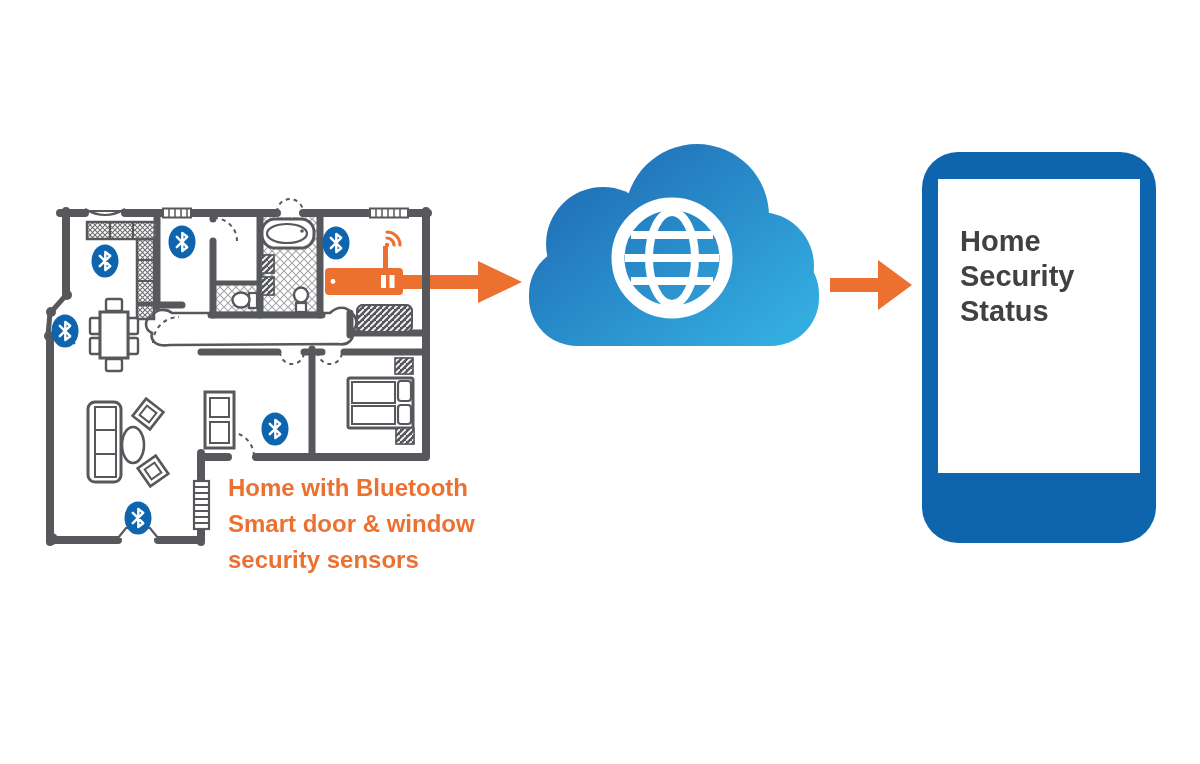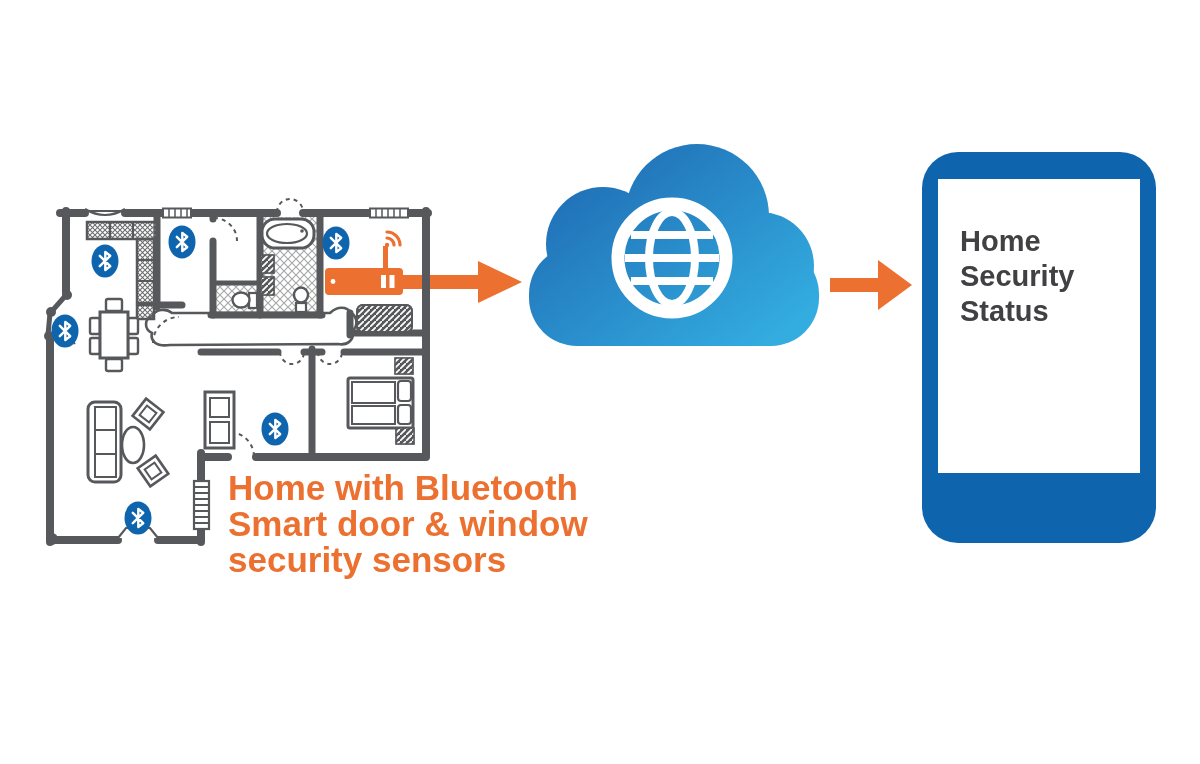--- a/index.html
+++ b/index.html
@@ -4,21 +4,21 @@
 <style>
   html,body{margin:0;padding:0;background:#ffffff;}
   .stage{
     position:relative;width:1200px;height:764px;background:#ffffff;overflow:hidden;
     font-family:"Liberation Sans",sans-serif;
   }
   .abs{position:absolute;}
   
   .caption{
     left:228px;top:470px;width:400px;
-    font-size:35px;font-weight:bold;line-height:36px;
+    font-size:24px;font-weight:bold;line-height:36px;
     color:#EC7030;white-space:pre-line;z-index:5;
   }
   
   .phone{
     left:922px;top:152px;width:234px;height:391px;
     background:#0F64AE;border-radius:36px;z-index:4;
   }
   .phone-screen{
     position:absolute;left:16px;top:27px;width:202px;height:294px;
     background:#ffffff;

